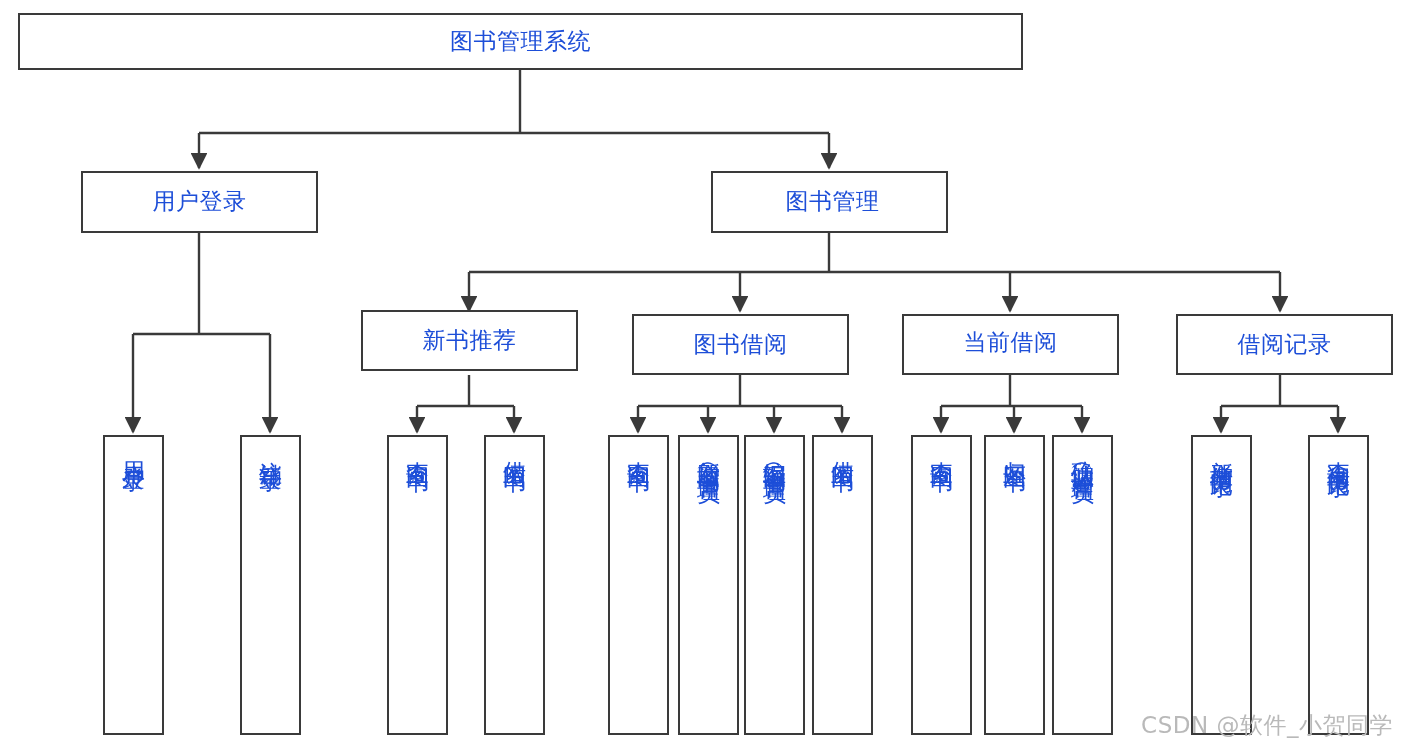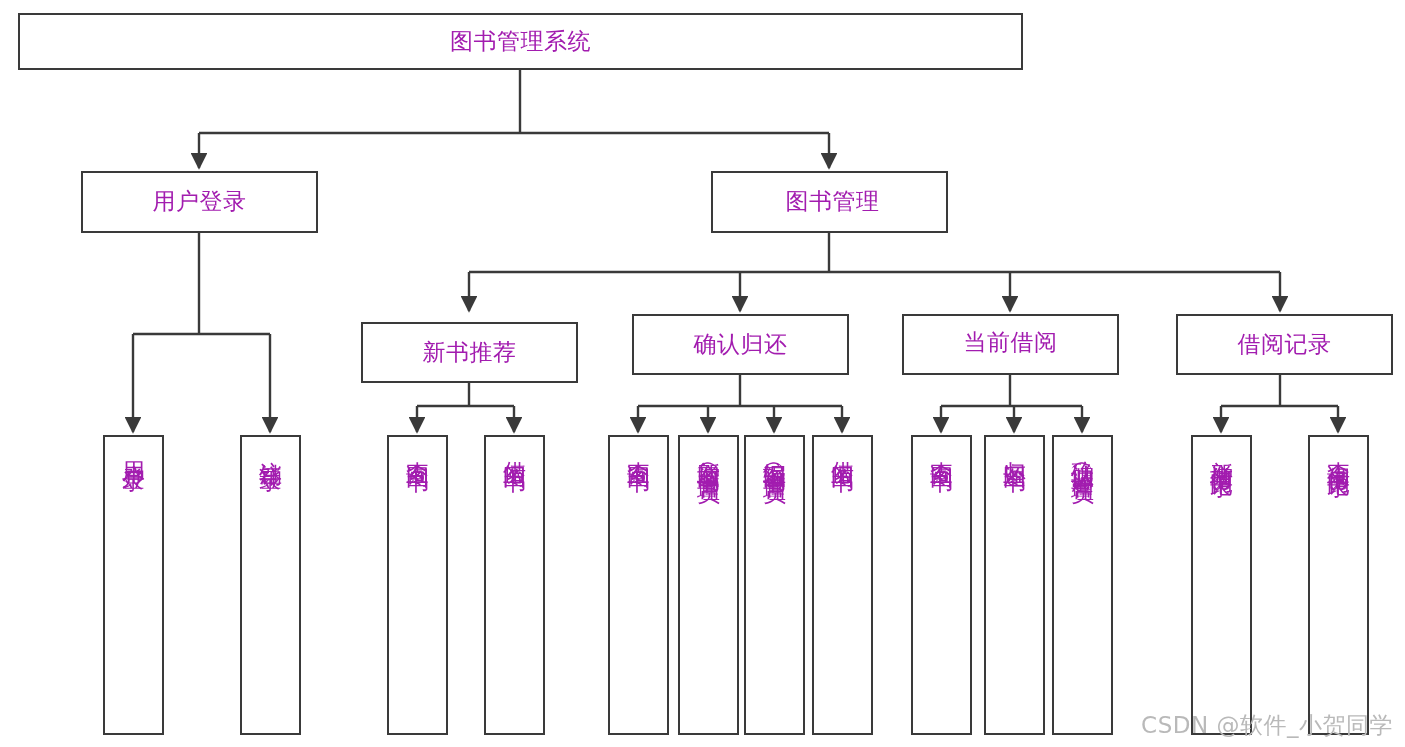--- a/index.html
+++ b/index.html
@@ -33,21 +33,21 @@
     border: 2.4px solid #3a3a3a;
     background: #ffffff;
     display: flex;
     align-items: center;
     justify-content: center;
     z-index: 2;
   }
   .node .label {
     display: block;
     text-align: center;
-    color: #a21caf;
+    color: #1d4ed8;
     line-height: 1.18;
     white-space: nowrap;
   }
   
   .node.h .label {
     font-size: 23px;
     letter-spacing: 0.5px;
   }
   .node.root .label {
     font-size: 23px;
@@ -130,25 +130,25 @@
     <span class="label">图书管理系统</span>
   </div>
 
   <div class="node h" id="n-l2-0" style="left: 81px; top: 171px; width: 237px; height: 62px;">
     <span class="label">用户登录</span>
   </div>
   <div class="node h" id="n-l2-1" style="left: 711px; top: 171px; width: 237px; height: 62px; padding-left: 6px;">
     <span class="label">图书管理</span>
   </div>
 
-  <div class="node h" id="n-l3-0" style="left: 361px; top: 322px; width: 217px; height: 61px;">
+  <div class="node h" id="n-l3-0" style="left: 361px; top: 310px; width: 217px; height: 61px;">
     <span class="label">新书推荐</span>
   </div>
   <div class="node h" id="n-l3-1" style="left: 632px; top: 314px; width: 217px; height: 61px;">
-    <span class="label">确认归还</span>
+    <span class="label">图书借阅</span>
   </div>
   <div class="node h" id="n-l3-2" style="left: 902px; top: 314px; width: 217px; height: 61px; font-family: Liberation Mono, monospace;">
     <span class="label">当前借阅</span>
   </div>
   <div class="node h" id="n-l3-3" style="left: 1176px; top: 314px; width: 217px; height: 61px;">
     <span class="label">借阅记录</span>
   </div>
 
   <div class="node v" id="n-lf-0" style="left: 103px; top: 435px; width: 61px; height: 300px;">
     <span class="label">用户登录</span>

